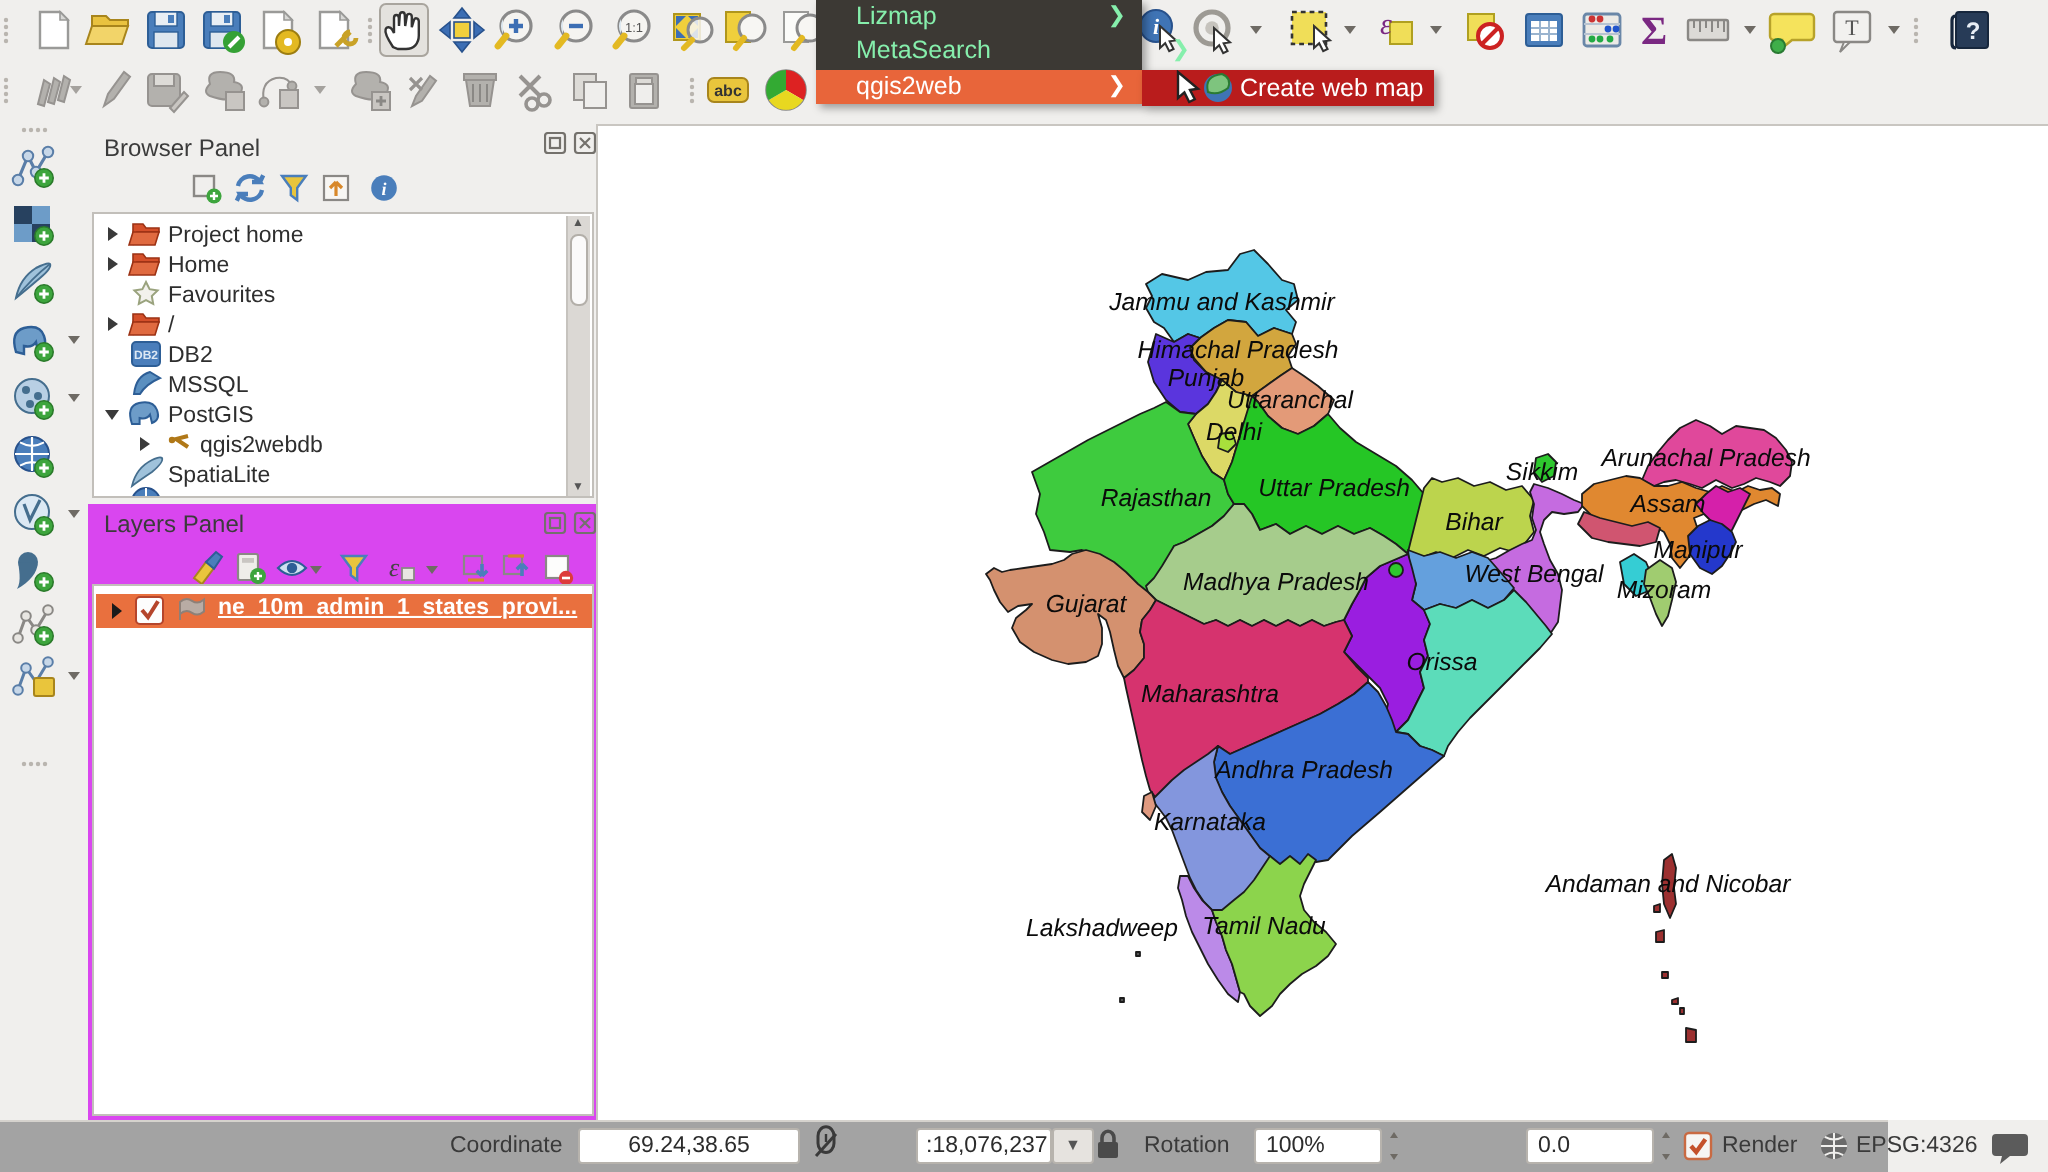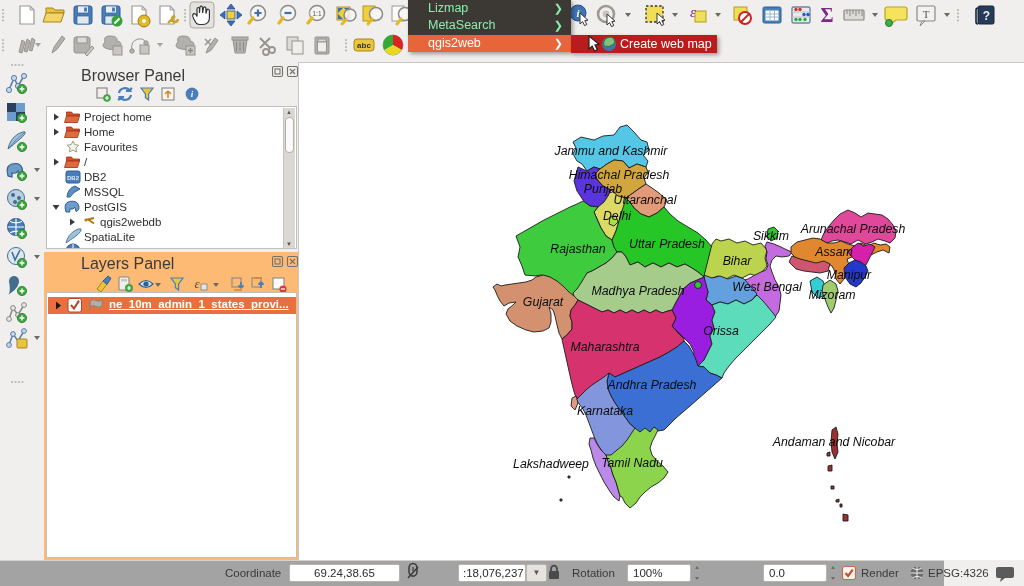--- a/index.html
+++ b/index.html
@@ -2,26 +2,26 @@
 <html><head>
 <meta charset="utf-8">
 <style>
   html,body{margin:0;padding:0;}
   body{width:1024px;height:586px;position:relative;overflow:hidden;
        font-family:"Liberation Sans",sans-serif;background:#f0efed;}
   .abs{position:absolute;}
   #toolbars{left:0;top:0;width:1024px;height:62px;background:#f0efed;}
   #leftstrip{left:0;top:62px;width:44px;height:498px;background:#f0efed;}
   #browserPanel{left:44px;top:62px;width:254px;height:190px;background:#f0efed;}
-  #layersPanel{left:44px;top:252px;width:254px;height:308px;background:#fdba74;}
+  #layersPanel{left:44px;top:252px;width:254px;height:308px;background:#d946ef;}
   #canvas{left:298px;top:62px;width:726px;height:498px;background:#fff;
           border-left:1px solid #c9c6c1;border-top:1px solid #c9c6c1;box-sizing:border-box;}
   #statusbar{left:0;top:560px;width:944px;height:26px;background:#a3a3a3;
              border-top:1px solid #d5d2cd;box-sizing:border-box;}
-  .ptitle{font-size:16px;color:#3b3b3b;margin-left:29px;}
+  .ptitle{font-size:12px;color:#3b3b3b;}
   .treebox{background:#fff;border:1px solid #c2bfba;box-sizing:border-box;}
   .menu{background:#3c3934;z-index:50;}
   .mrow{position:absolute;left:0;width:100%;height:17px;line-height:17px;font-size:12.5px;color:#86efac;}
   .mrow .txt{position:absolute;left:20px;}
   .mrow .arr{position:absolute;right:8px;font-size:11px;}
   .sb-label{font-size:11.5px;color:#3a3a3a;position:absolute;top:6px;}
   .sb-box{position:absolute;top:3px;height:18px;background:#fff;border:1px solid #b7b3ad;
           border-radius:2px;box-sizing:border-box;font-size:11.5px;color:#2c2c2c;}
 </style>
 </head>
@@ -765,21 +765,21 @@
         <path d="M-7,-6 h14 a2,2 0 0 1 2,2 v7 a2,2 0 0 1 -2,2 h-7 l-5,4 l1,-4 h-3 a2,2 0 0 1 -2,-2 v-7 a2,2 0 0 1 2,-2 z" fill="#5b5b5b"></path>
       </g>
   </svg>
 </div>
 
 <div id="menu" class="abs menu" style="left:408px;top:0;width:163px;height:52px;box-shadow:2px 2px 4px rgba(0,0,0,0.35);">
   <div class="mrow" style="top:0;">
       <span class="txt">Lizmap</span>
       <span class="arr">❯</span>
     </div>
-  <div class="mrow" style="top:17px;">
+  <div class="mrow" style="top:17px;padding-left:32px;">
       <span class="txt">MetaSearch</span>
       <span class="arr">❯</span>
     </div>
   <div class="mrow" style="top:35px;background:#e8653a;color:#fff;">
       <span class="txt">qgis2web</span>
       <span class="arr">❯</span>
     </div>
 </div>
 <div id="submenu" class="abs" style="left:571px;top:35px;width:146px;height:18px;background:#b91c1c;z-index:50;box-shadow:2px 2px 4px rgba(0,0,0,0.35);">
   <span style="position:absolute;left:49px;top:0;line-height:18px;font-size:12.5px;color:#fff;">Create web map</span>

